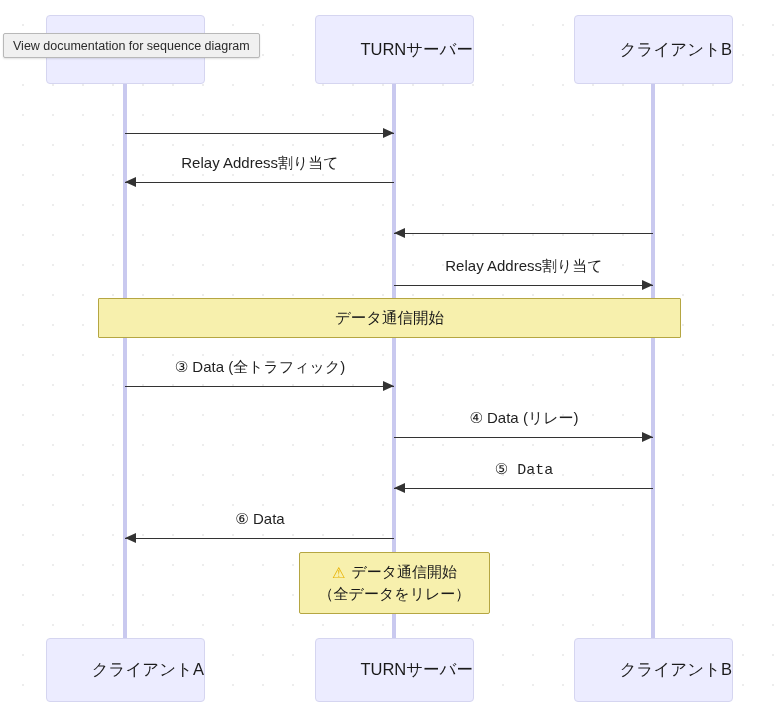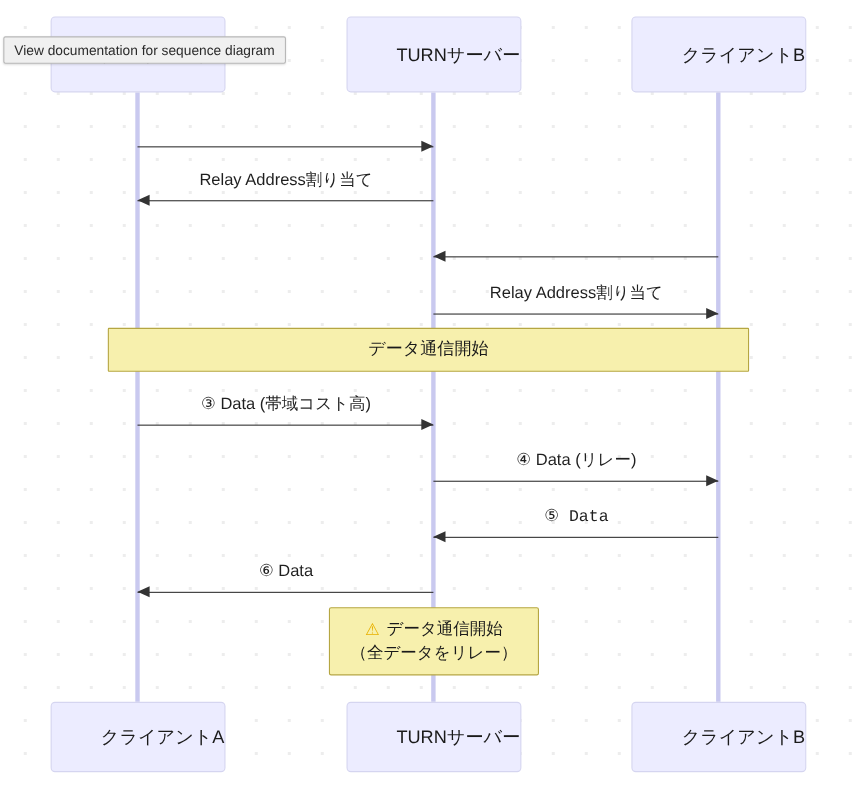--- a/index.html
+++ b/index.html
@@ -182,21 +182,21 @@
   <div class="msg-label" style="left:524px; top:257px;">Relay Address割り当て</div>
   <div class="message">
     <div class="msg-line" style="left:394px; top:285px; width:259px;"></div>
     <div class="arrow-head right" style="left:642px; top:279.5px;"></div>
   </div>
 
   <div class="note note-band" style="left:98px; top:298px; width:583px; height:40px;">
     <span>データ通信開始</span>
   </div>
 
-  <div class="msg-label" style="left:260px; top:358px;">③ Data (帯域コスト高)</div>
+  <div class="msg-label" style="left:260px; top:358px;">③ Data (全トラフィック)</div>
   <div class="message">
     <div class="msg-line" style="left:125px; top:386px; width:269px;"></div>
     <div class="arrow-head right" style="left:383px; top:380.5px;"></div>
   </div>
 
   <div class="msg-label" style="left:524px; top:409px;">④ Data (リレー)</div>
   <div class="message">
     <div class="msg-line" style="left:394px; top:437px; width:259px;"></div>
     <div class="arrow-head right" style="left:642px; top:431.5px;"></div>
   </div>

